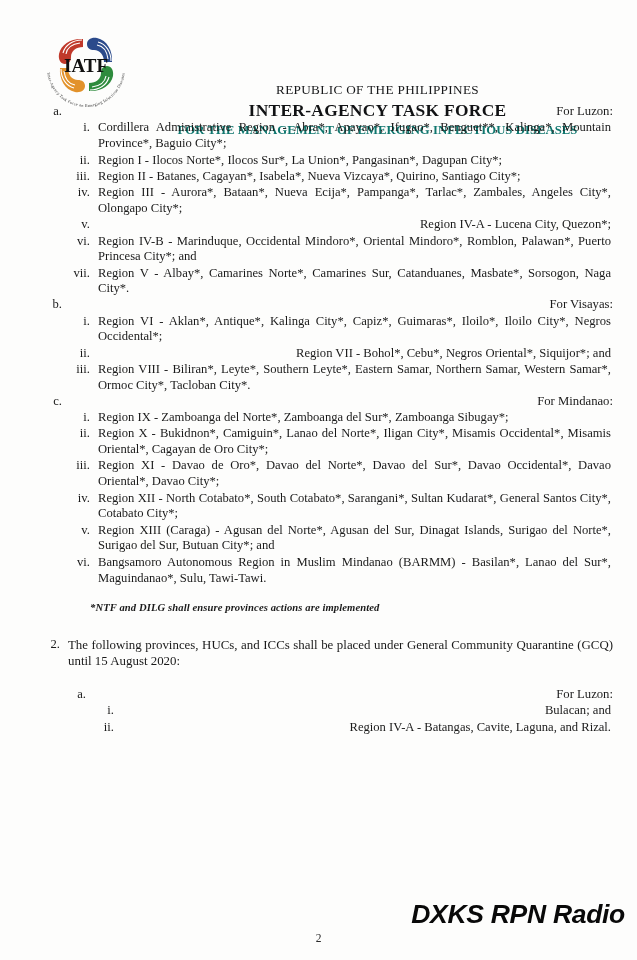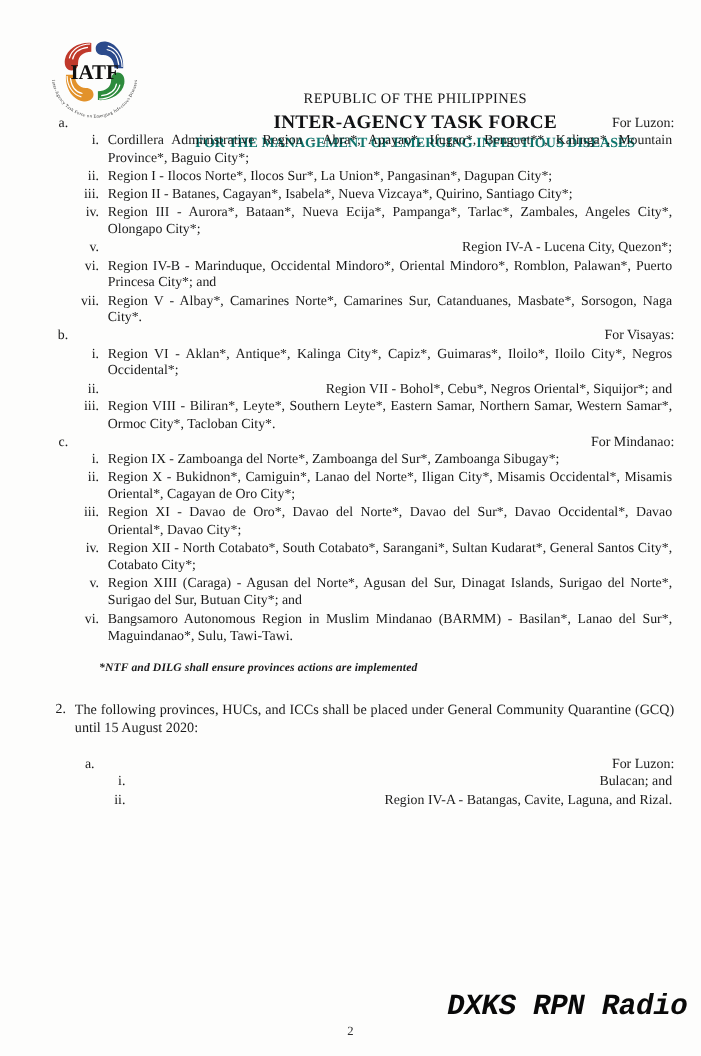--- a/index.html
+++ b/index.html
@@ -134,21 +134,21 @@
     bottom: 16px;
     text-align: center;
     font-size: 11.5px;
     color: #2a2a2a;
   }
 
   .watermark {
     position: absolute;
     right: 12px;
     bottom: 30px;
-    font-family: Liberation Mono, monospace;
+    font-family: Liberation Sans, sans-serif;
     font-style: italic;
     font-weight: bold;
     font-size: 26.5px;
     letter-spacing: -0.3px;
     color: #090909;
     white-space: nowrap;
   }
 </style>
 </head>
 <body>

